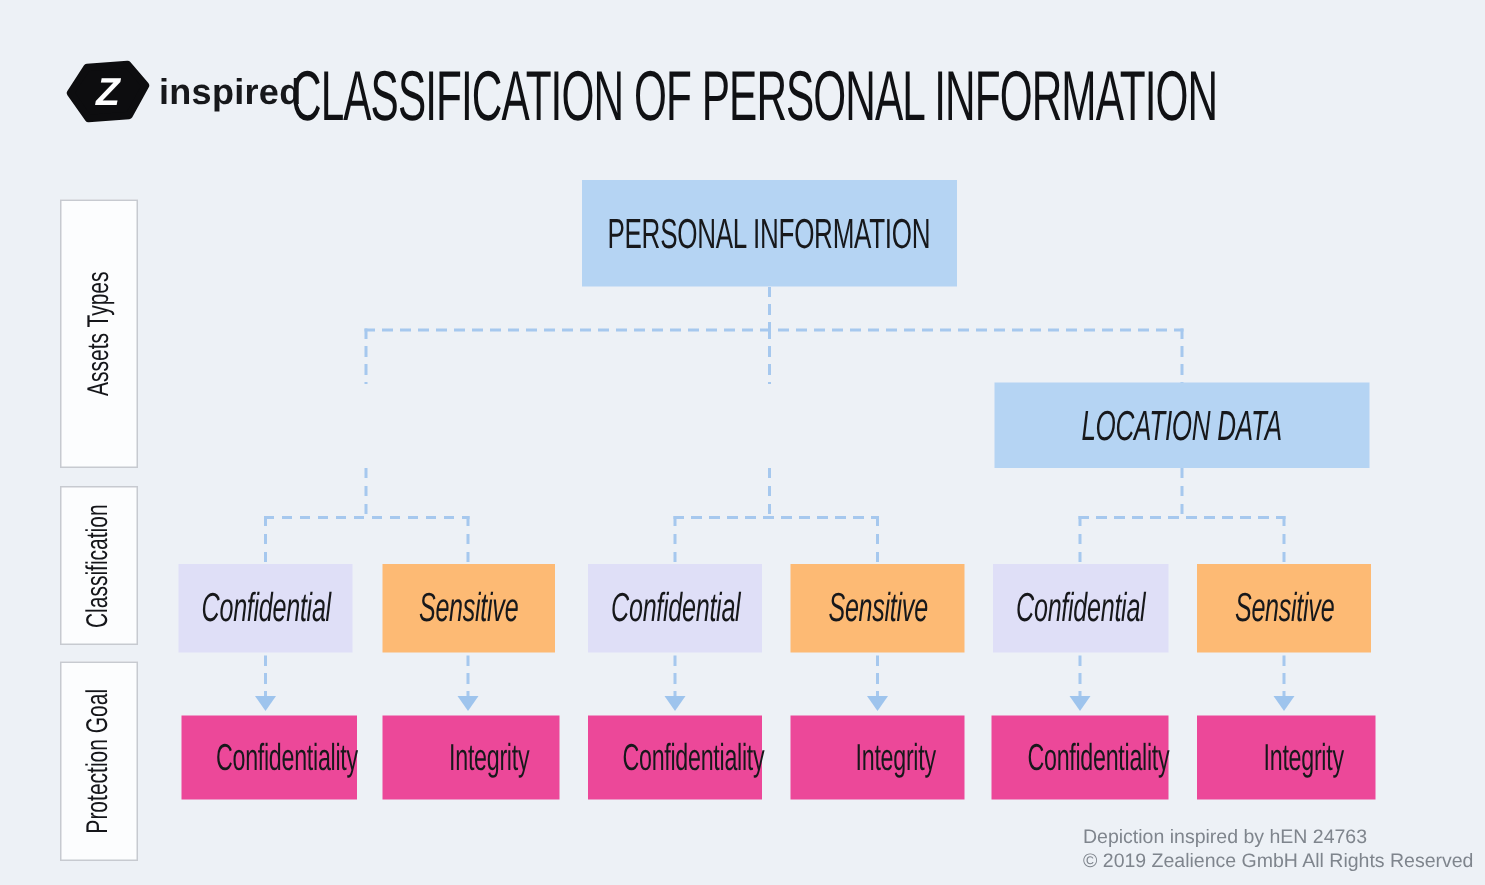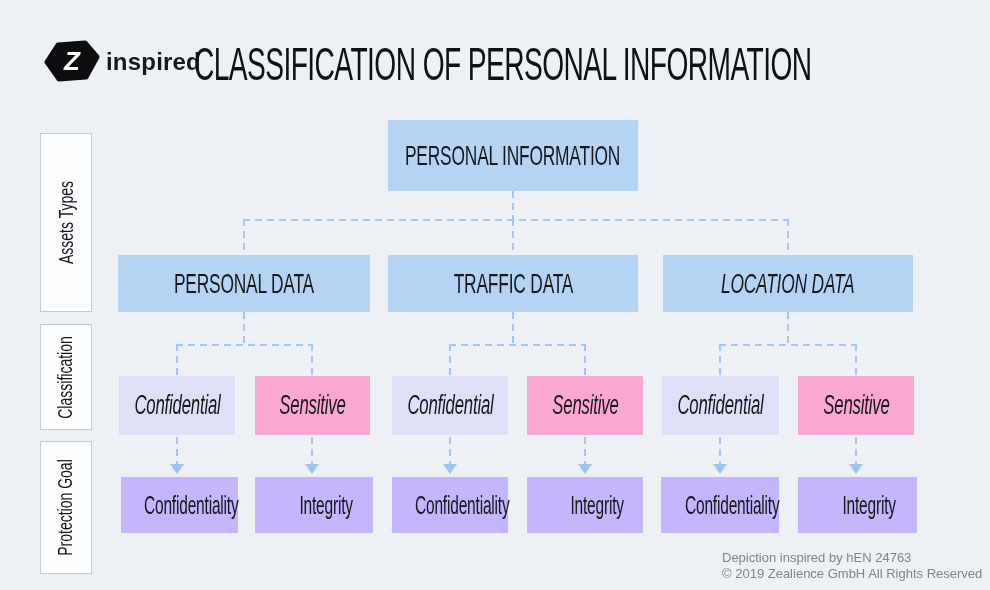--- a/index.html
+++ b/index.html
@@ -20,22 +20,22 @@
                  transform:rotate(-90deg) scaleX(.70);}
   .side-1{top:133px;height:179px;}
   .side-2{top:324px;height:106px;}
   .side-3{top:441px;height:133px;}
 
   
   .box{position:absolute;display:flex;align-items:center;justify-content:center;color:#17181b;box-sizing:border-box;}
   .box .cond{display:inline-block;white-space:nowrap;transform:scaleX(.62);letter-spacing:-.3px;}
   .blue{background:#b5d4f3;}
   .lav{background:#dfdff7;}
-  .tan{background:#f9a8d4;}
-  .gray{background:#c4b5fd;padding-left:24px;}
+  .tan{background:#fdba74;}
+  .gray{background:#ec4899;padding-left:24px;}
   .lvl-1,.lvl-2{font-size:28px;justify-content:center;}
   .lvl-3{font-size:27px;font-style:italic;}
   .lvl-4{font-size:25px;}
 
   .root-box{left:388px;top:120px;width:250px;height:71px;}
   .g1-box{left:118px;top:255px;width:252px;height:57px;}
   .g2-box{left:388px;top:255px;width:250px;height:57px;}
   .g3-box{left:663px;top:255px;width:250px;height:57px;font-style:italic;}
 
   .c1a{left:119px;top:376px;width:116px;height:59px;}
@@ -129,26 +129,20 @@
   <div class="arrow a2"></div>
   <div class="arrow a3"></div>
   <div class="arrow a4"></div>
   <div class="arrow a5"></div>
   <div class="arrow a6"></div>
 
   <div class="box blue lvl-1 root-box">
     <span class="cond">PERSONAL INFORMATION</span>
   </div>
 
-  <div class="box blue lvl-2 g1-box">
-    <span class="cond">PERSONAL DATA</span>
-  </div>
-  <div class="box blue lvl-2 g2-box">
-    <span class="cond">TRAFFIC DATA</span>
-  </div>
   <div class="box blue lvl-2 g3-box">
     <span class="cond">LOCATION DATA</span>
   </div>
 
   <div class="box lav lvl-3 c1a">
     <span class="cond">Confidential</span>
   </div>
   <div class="box tan lvl-3 c1b">
     <span class="cond">Sensitive</span>
   </div>

